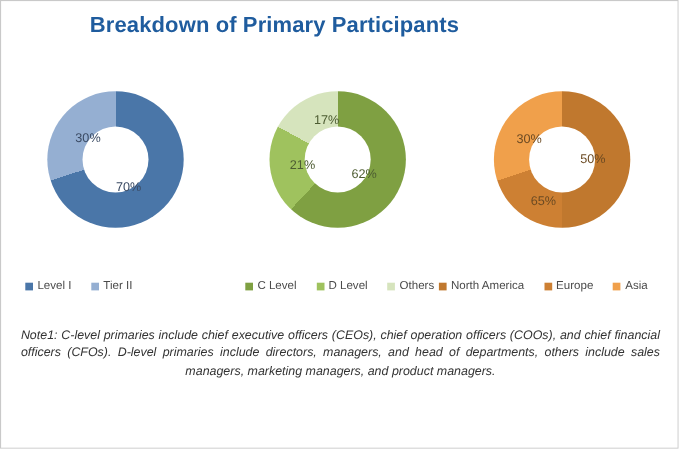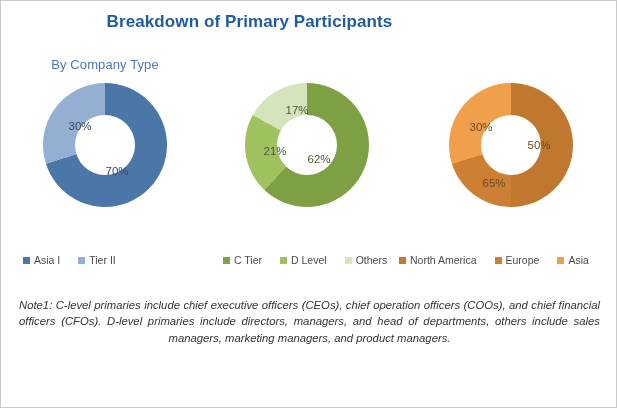--- a/index.html
+++ b/index.html
@@ -19,21 +19,21 @@
     background: #ffffff;
     border: 1px solid #c9c9c9;
     overflow: hidden;
   }
   .main-title {
     position: absolute;
     top: 11px;
     left: 0;
     width: 497px;
     text-align: center;
-    font-size: 17px;
+    font-size: 20px;
     font-weight: bold;
     color: #1f5c9e;
     letter-spacing: 0.1px;
   }
 
   
   .panel {
     position: absolute;
     top: 56px;
     width: 200px;
@@ -148,64 +148,63 @@
   }
 </style>
 </head>
 <body>
 
 <div id="infographic">
 
   <div class="main-title">Breakdown of Primary Participants</div>
 
   <div class="panel" id="panel-0">
-    <div class="panel-title">By Company Type</div>
     <div class="donut-wrap">
       <div class="donut" style="background: conic-gradient(rgb(74, 118, 168) 0deg, rgb(74, 118, 168) 252deg, rgb(149, 175, 210) 252deg, rgb(149, 175, 210) 360deg);"></div>
       <div class="donut-hole"></div>
     <div class="slice-label" style="left: 74px; top: 88px;">70%</div>
         <div class="slice-label" style="left: 37px; top: 43px;">30%</div>
       </div>
   </div>
 
   <div class="panel" id="panel-1">
     <div class="donut-wrap">
       <div class="donut" style="background: conic-gradient(rgb(127, 160, 66) 0deg, rgb(127, 160, 66) 223.2deg, rgb(159, 194, 94) 223.2deg, rgb(159, 194, 94) 298.8deg, rgb(214, 228, 189) 298.8deg, rgb(214, 228, 189) 360deg);"></div>
       <div class="donut-hole"></div>
-    <div class="slice-label" style="left: 74px; top: 76px;">62%</div>
+    <div class="slice-label" style="left: 86px; top: 76px;">62%</div>
         <div class="slice-label" style="left: 30px; top: 68px;">21%</div>
         <div class="slice-label" style="left: 52px; top: 27px;">17%</div>
       </div>
   </div>
 
   <div class="panel" id="panel-2">
     <div class="donut-wrap">
       <div class="donut" style="background: conic-gradient(rgb(192, 120, 46) 0deg, rgb(192, 120, 46) 180deg, rgb(205, 128, 51) 180deg, rgb(205, 128, 51) 252deg, rgb(240, 160, 75) 252deg, rgb(240, 160, 75) 360deg);"></div>
       <div class="donut-hole"></div>
     <div class="slice-label" style="left: 90px; top: 62px;">50%</div>
         <div class="slice-label" style="left: 45px; top: 100px;">65%</div>
         <div class="slice-label" style="left: 32px; top: 44px;">30%</div>
       </div>
   </div>
 
   <div class="legend-row">
     <div class="legend-group" id="legend-0">
         <div class="legend-item">
           <span class="legend-swatch" style="background: rgb(74, 118, 168);"></span>
-          <span>Asia I</span>
+          <span>Level I</span>
         </div>
         <div class="legend-item">
           <span class="legend-swatch" style="background: rgb(149, 175, 210);"></span>
           <span>Tier II</span>
         </div>
       </div>
     <div class="legend-group" id="legend-1">
         <div class="legend-item">
           <span class="legend-swatch" style="background: rgb(127, 160, 66);"></span>
-          <span>C Tier</span>
+          <span>C Level</span>
         </div>
         <div class="legend-item">
           <span class="legend-swatch" style="background: rgb(159, 194, 94);"></span>
           <span>D Level</span>
         </div>
         <div class="legend-item">
           <span class="legend-swatch" style="background: rgb(214, 228, 189);"></span>
           <span>Others</span>
         </div>
       </div>

